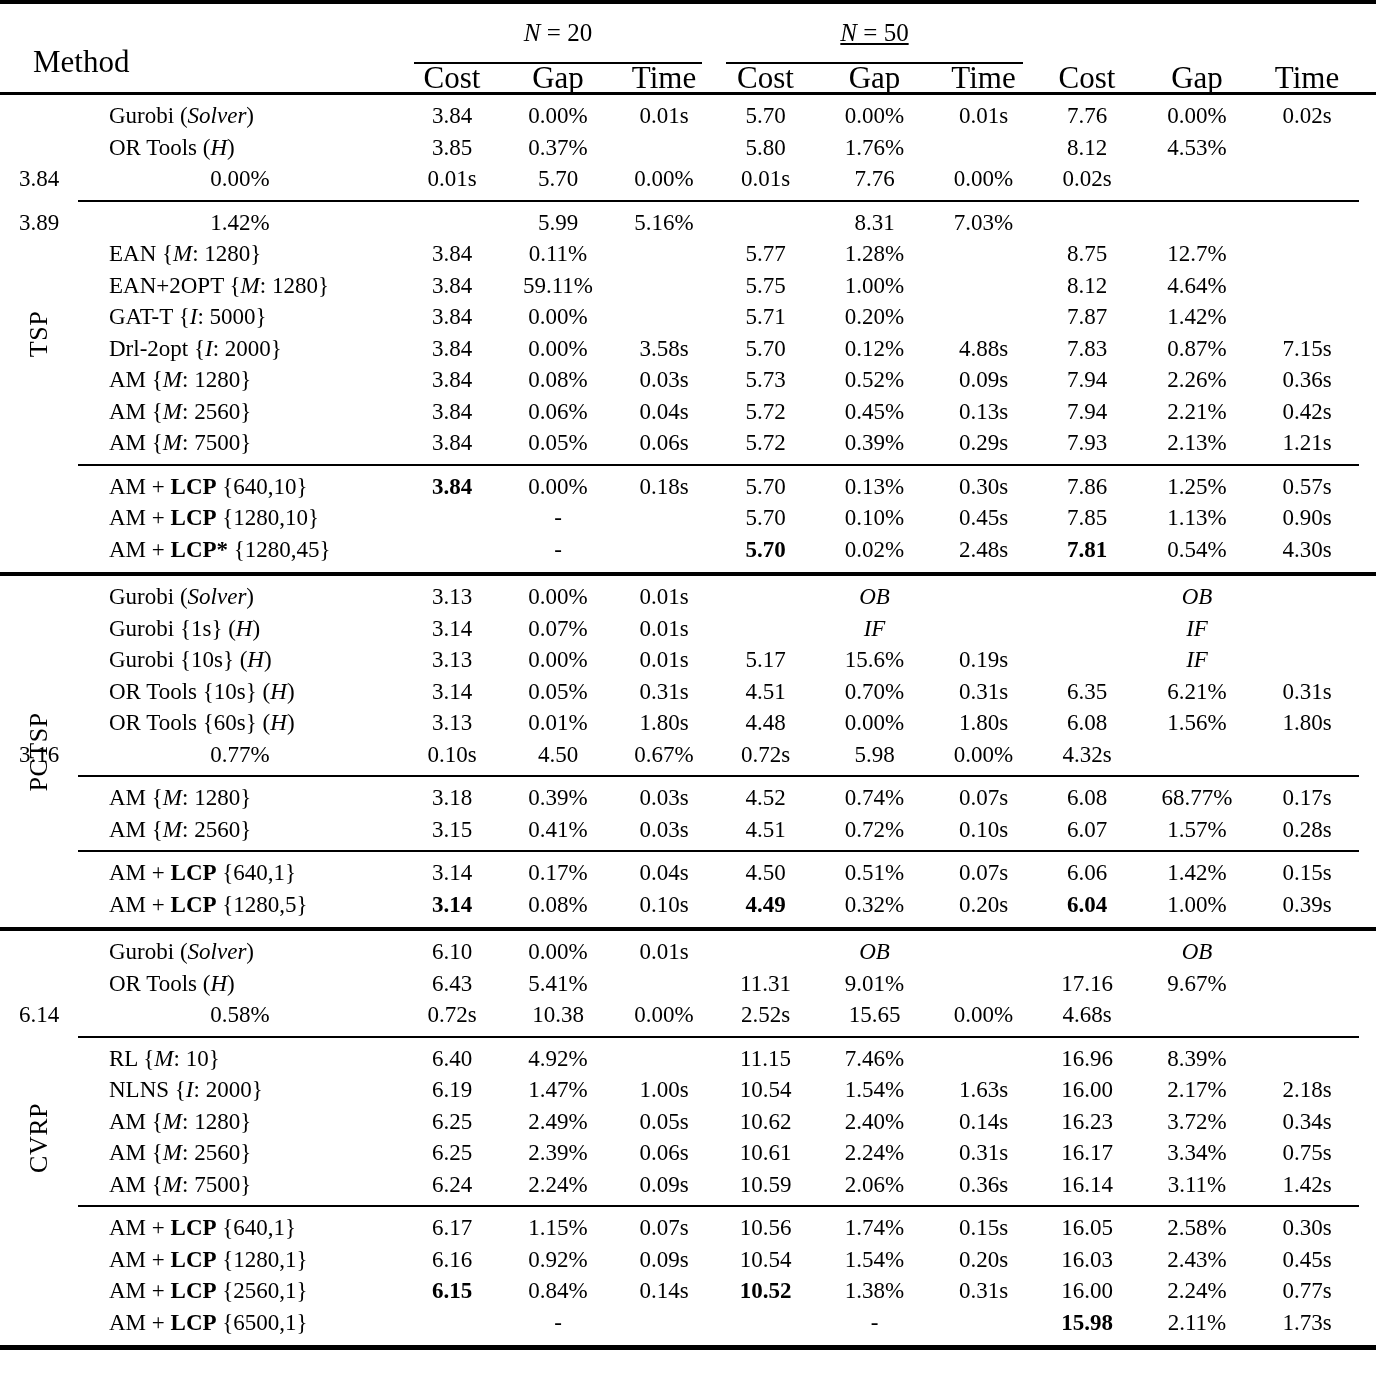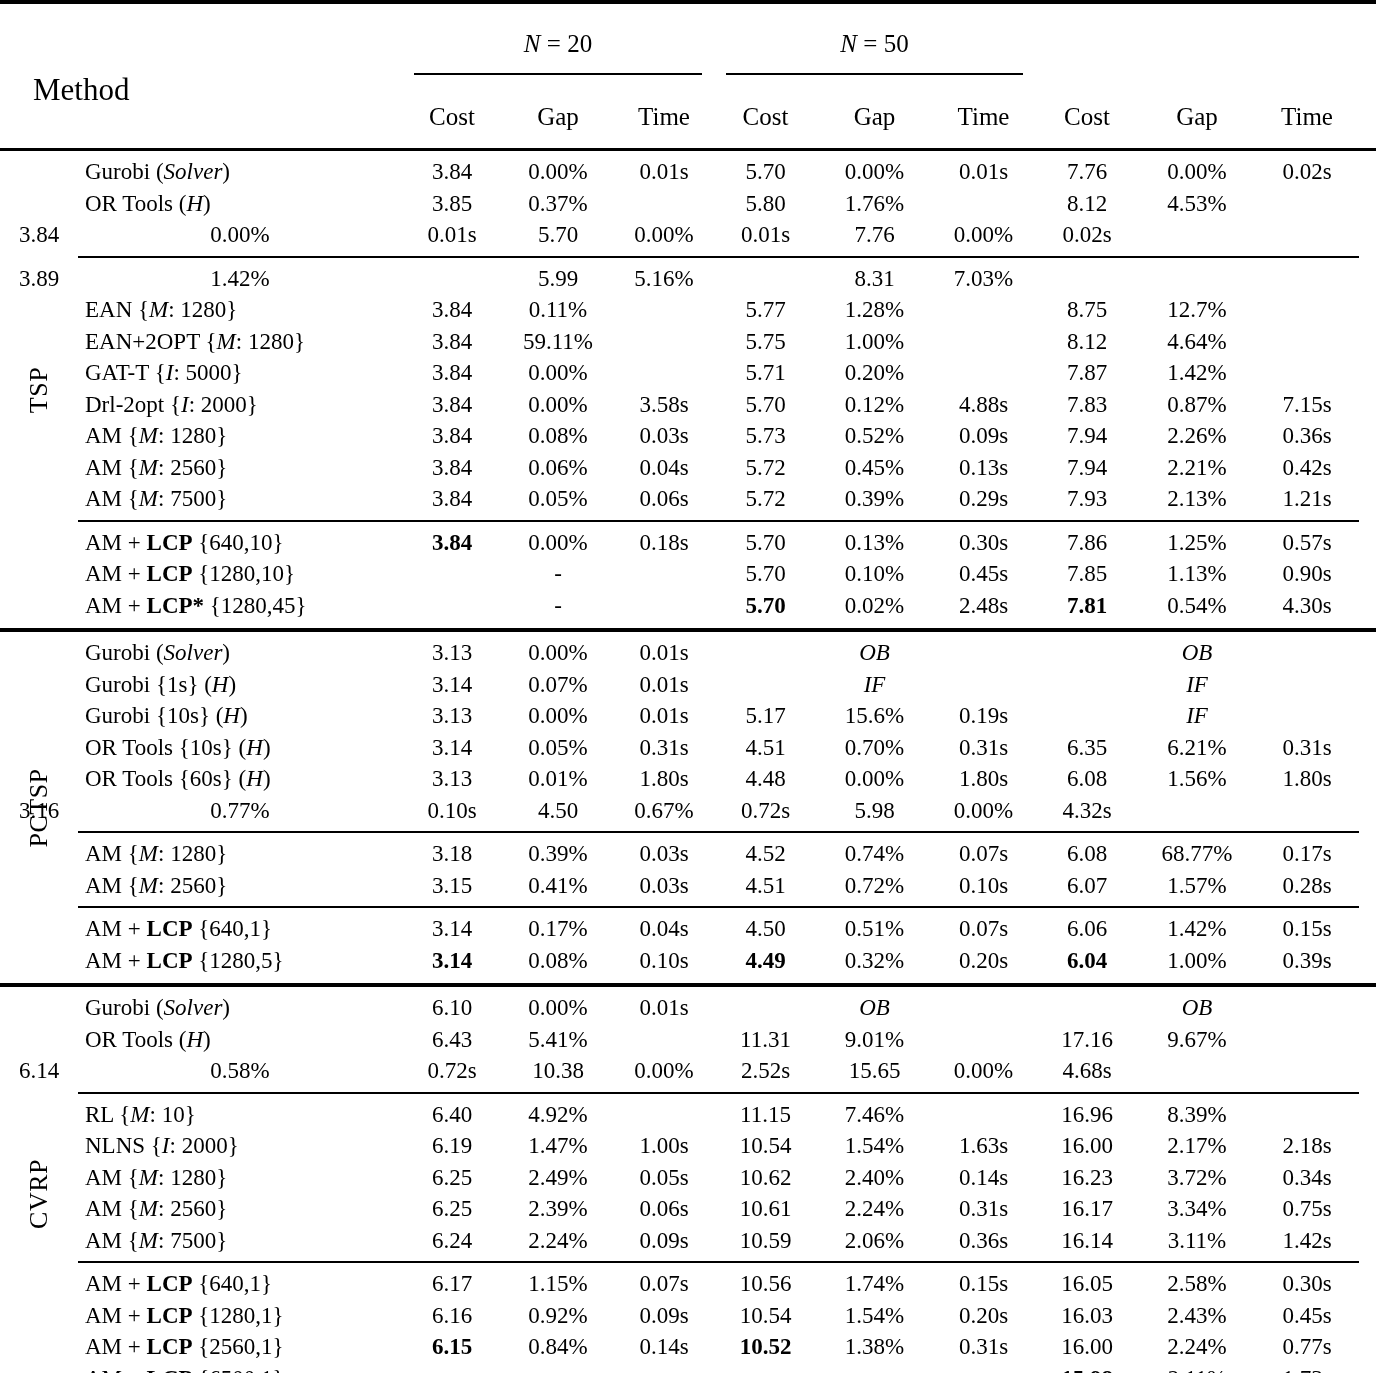--- a/index.html
+++ b/index.html
@@ -17,29 +17,29 @@
           grid-template-columns:78px 324px 100px 112px 100px 103px 115px 103px 104px 116px 104px;
           padding-right:17px; }
 
   
   .header { align-items:stretch; }
   .method-h { grid-column:1/3; grid-row:1/3; display:flex; align-items:center;
               padding-left:33px; font-size:31px;margin-top:28px; }
   .gtitle { grid-row:1; height:58px; display:flex; align-items:center; justify-content:center; }
   .gtitle .gt-inner { font-size:25px; }
   .gt-box { align-self:stretch; display:flex; flex-direction:column; justify-content:center;
-            border-bottom:2px solid #000; margin:11px 12px;align-items:center; }
-  .g1 { grid-column:3/6; } .g2 { grid-column:6/9; } .g3 { grid-column:9/12; }
-  .subh { grid-row:2; height:62px; display:flex; align-items:center; justify-content:center;
-          font-size:25px; }
+            border-bottom:2px solid #000; margin:0 12px;align-items:center; }
+  .g1 { grid-column:3/6; } .g2 { grid-column:6/9;text-decoration:underline; } .g3 { grid-column:9/12; }
+  .subh { grid-row:2; height:28px; display:flex; align-items:center; justify-content:center;
+          font-size:31px; }
 
   
   .row { height:31.5px; }
   .mcell { grid-column:1/3; padding-left:85px; font-size:23px; line-height:31.5px;
-           white-space:nowrap; overflow:hidden; }
+           white-space:nowrap; overflow:hidden;margin-left:24px; }
   .dcell { font-size:23px; line-height:31.5px; text-align:center; white-space:nowrap; }
   .dcell b { font-weight:bold; }
   i { font-style:italic; }
 
   .section { position:relative; padding-top:5px; padding-bottom:7px; }
   .rot-wrap { position:absolute; left:0; top:0; bottom:0; width:78px;
               display:flex; align-items:center; justify-content:center; pointer-events:none; }
   .rot-wrap span { transform:rotate(-90deg); font-size:26px; letter-spacing:0.5px; white-space:nowrap; }
   .gsep { border-top:2px solid #000; margin:5px 17px 5px 78px; height:0; }
 </style>

